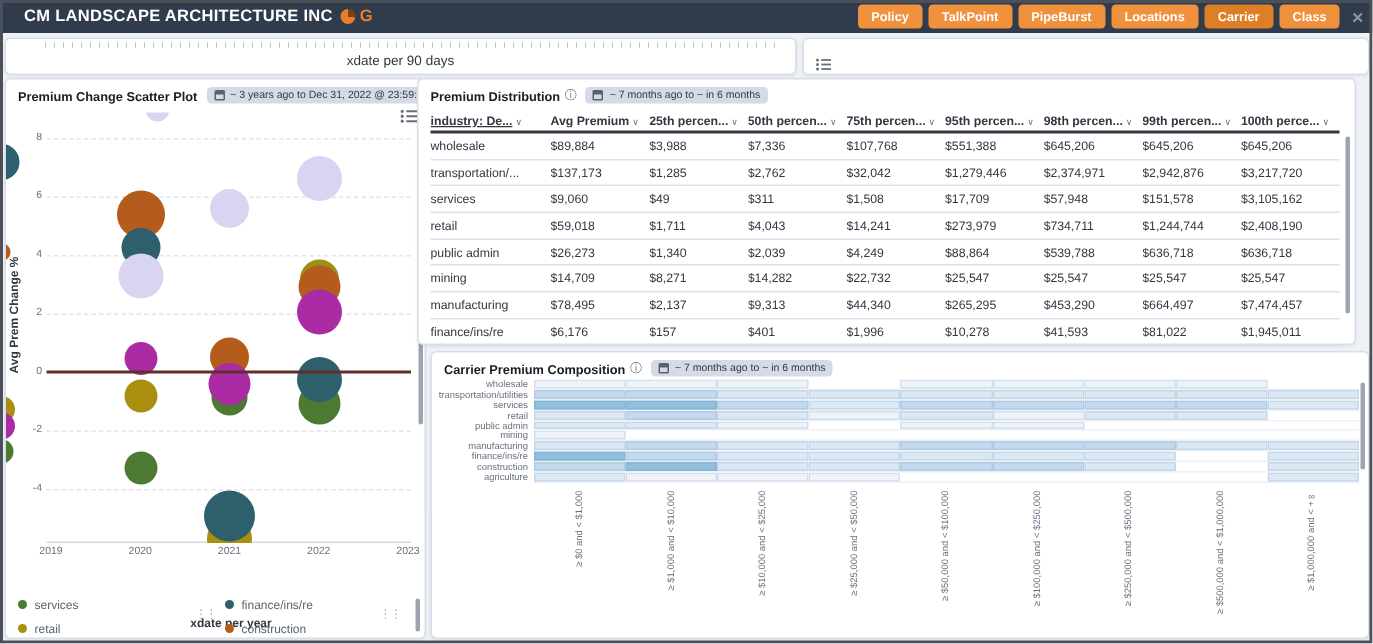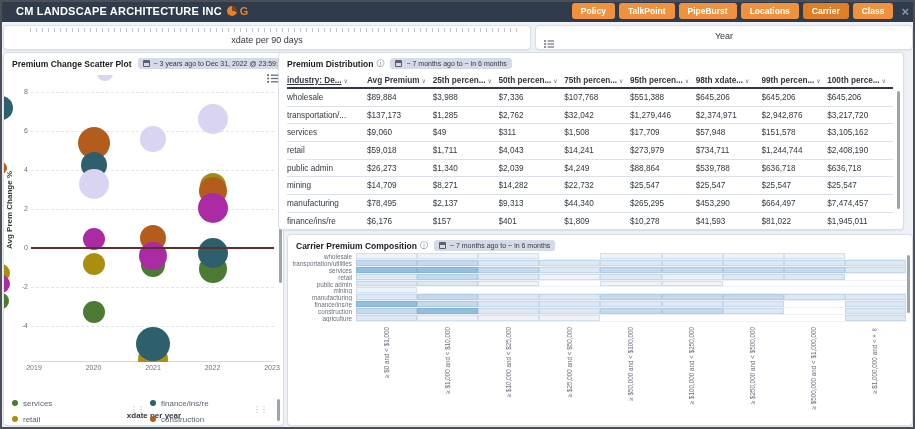--- a/index.html
+++ b/index.html
@@ -115,21 +115,20 @@
           <line x1="3.5" y1="2" x2="10" y2="2"></line>
           <line x1="3.5" y1="5" x2="10" y2="5"></line>
           <line x1="3.5" y1="8" x2="10" y2="8"></line>
         </g>
         <g fill="#69707d">
           <circle cx="1" cy="2" r="1"></circle>
           <circle cx="1" cy="5" r="1"></circle>
           <circle cx="1" cy="8" r="1"></circle>
         </g>
       </svg></span>
-  <div class="strip-label">Year</div>
 </div>
 
 <div class="card" id="scatter-panel">
   <div class="panel-head">
     <span class="panel-title">Premium Change Scatter Plot</span>
     <span class="badge">
         <span class="cal"></span>
         <span>~ 3 years ago to Dec 31, 2022 @ 23:59:59.999</span>
       </span>
   </div>
@@ -232,21 +231,21 @@
       </span>
   </div>
   <div id="dist-table">
       <div class="tr head">
         <div class="td first"><span class="lbl">industry: De...</span><span class="caret">∨</span></div>
         <div class="td"><span class="lbl">Avg Premium</span><span class="caret">∨</span></div>
         <div class="td"><span class="lbl">25th percen...</span><span class="caret">∨</span></div>
         <div class="td"><span class="lbl">50th percen...</span><span class="caret">∨</span></div>
         <div class="td"><span class="lbl">75th percen...</span><span class="caret">∨</span></div>
         <div class="td"><span class="lbl">95th percen...</span><span class="caret">∨</span></div>
-        <div class="td"><span class="lbl">98th xdate...</span><span class="caret">∨</span></div>
+        <div class="td"><span class="lbl">98th percen...</span><span class="caret">∨</span></div>
         <div class="td"><span class="lbl">99th percen...</span><span class="caret">∨</span></div>
         <div class="td"><span class="lbl">100th perce...</span><span class="caret">∨</span></div>
       </div>
       <div class="tr">
         <div class="td first">wholesale</div>
         <div class="td">$89,884</div>
         <div class="td">$3,988</div>
         <div class="td">$7,336</div>
         <div class="td">$107,768</div>
         <div class="td">$551,388</div>
@@ -318,21 +317,21 @@
         <div class="td">$265,295</div>
         <div class="td">$453,290</div>
         <div class="td">$664,497</div>
         <div class="td">$7,474,457</div>
       </div>
       <div class="tr">
         <div class="td first">finance/ins/re</div>
         <div class="td">$6,176</div>
         <div class="td">$157</div>
         <div class="td">$401</div>
-        <div class="td">$1,809</div>
+        <div class="td">$1,996</div>
         <div class="td">$10,278</div>
         <div class="td">$41,593</div>
         <div class="td">$81,022</div>
         <div class="td">$1,945,011</div>
       </div>
     </div>
   <div class="vscroll" style="right:3px; top:38px; width:3px; height:118px;"></div>
 </div>
 
 <div class="card" id="heat-panel">

